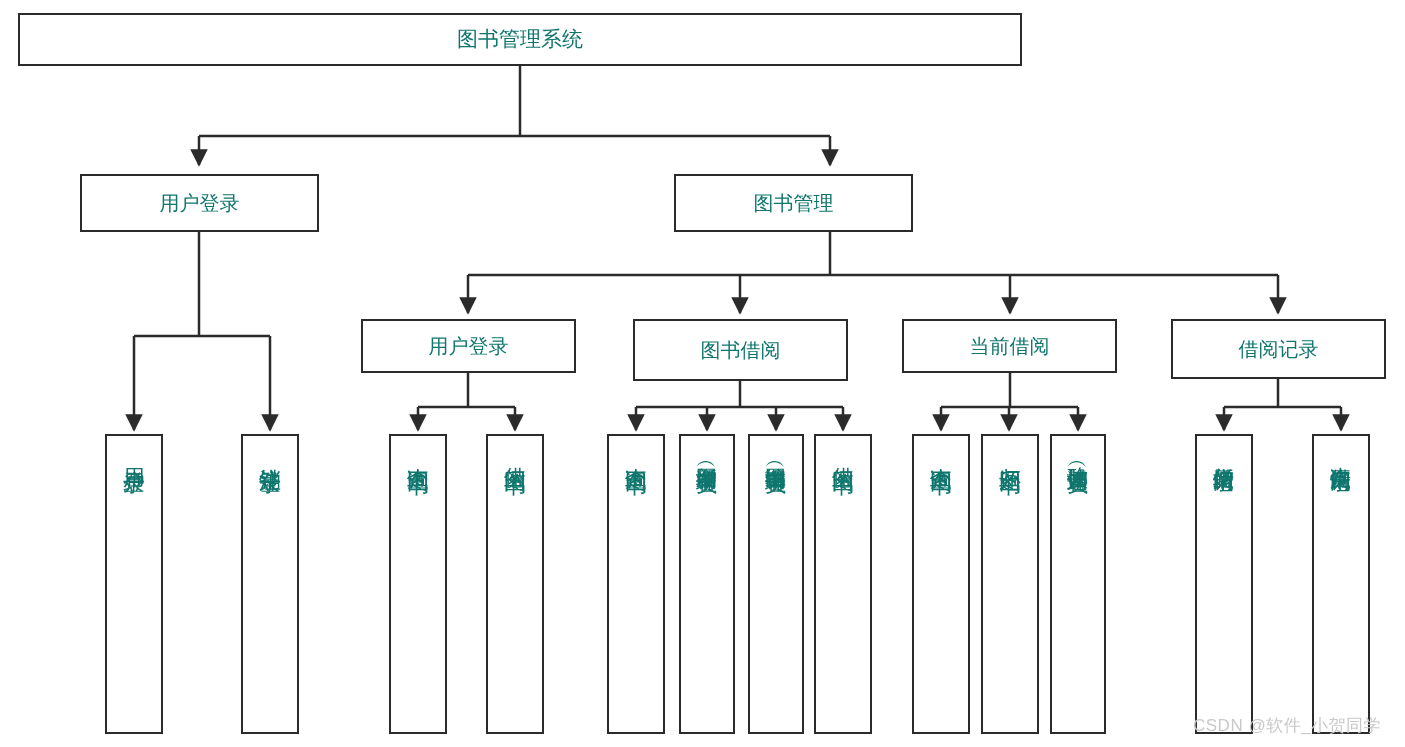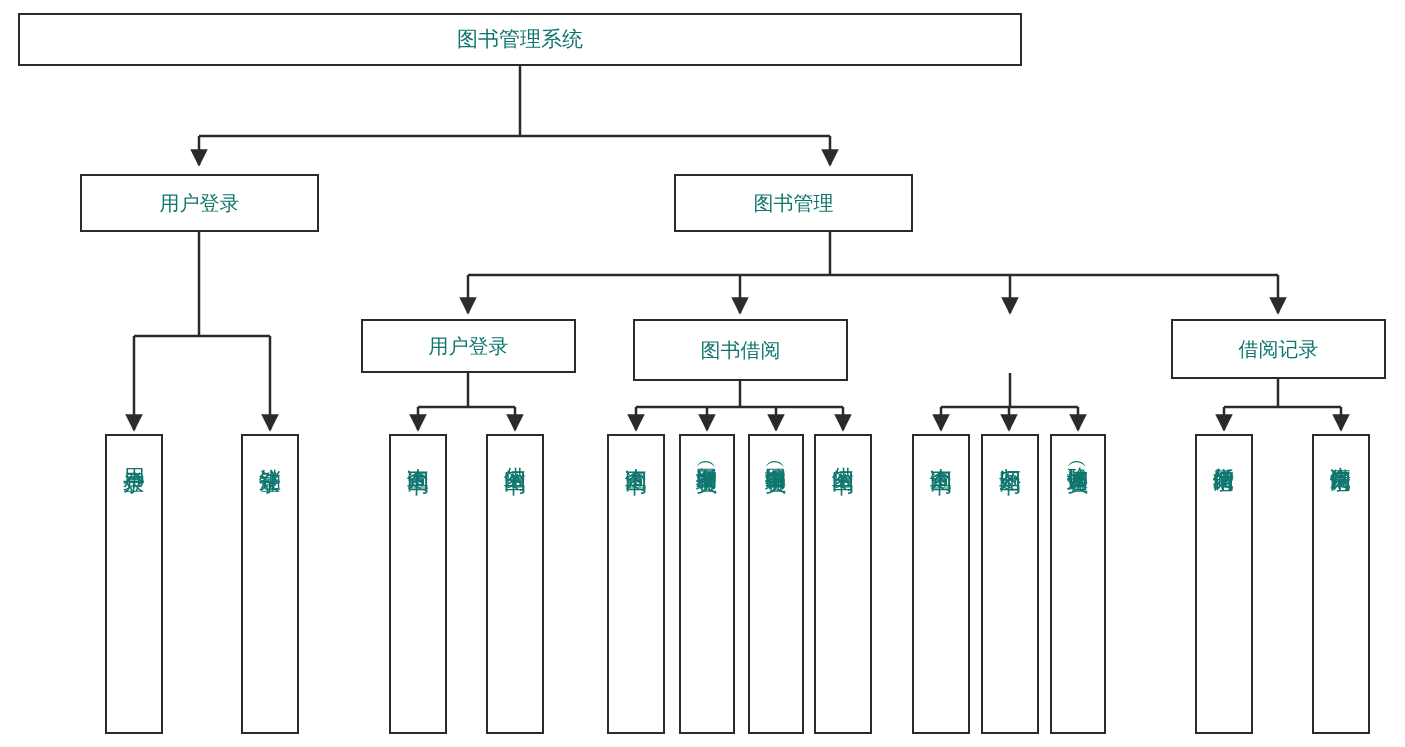--- a/index.html
+++ b/index.html
@@ -127,20 +127,23 @@
   </div>
 
   <div class="node h-node" style="left:361px;top:319px;width:215px;height:54px;">
     <span class="lbl">用户登录</span>
   </div>
 
   <div class="node h-node" style="left:633px;top:319px;width:215px;height:62px;">
     <span class="lbl">图书借阅</span>
   </div>
 
+  <div class="node h-node" style="left:902px;top:319px;width:215px;height:54px;">
+    <span class="lbl">当前借阅</span>
+  </div>
 
   <div class="node h-node" style="left:1171px;top:319px;width:215px;height:60px;">
     <span class="lbl">借阅记录</span>
   </div>
 
   <div class="node v-node" style="left:105px;top:434px;width:58px;height:300px;">
     <span class="lbl">用户登录</span>
   </div>
 
   <div class="node v-node" style="left:241px;top:434px;width:58px;height:300px;">
@@ -184,14 +187,15 @@
   </div>
 
   <div class="node v-node tall" style="left:1195px;top:434px;width:58px;height:300px;">
     <span class="lbl">新增借阅记录</span>
   </div>
 
   <div class="node v-node tall" style="left:1312px;top:434px;width:58px;height:300px;">
     <span class="lbl">查询借阅记录</span>
   </div>
 
+  <div class="watermark">CSDN @软件_小贺同学</div>
 
 </div>
 
 </body></html>

